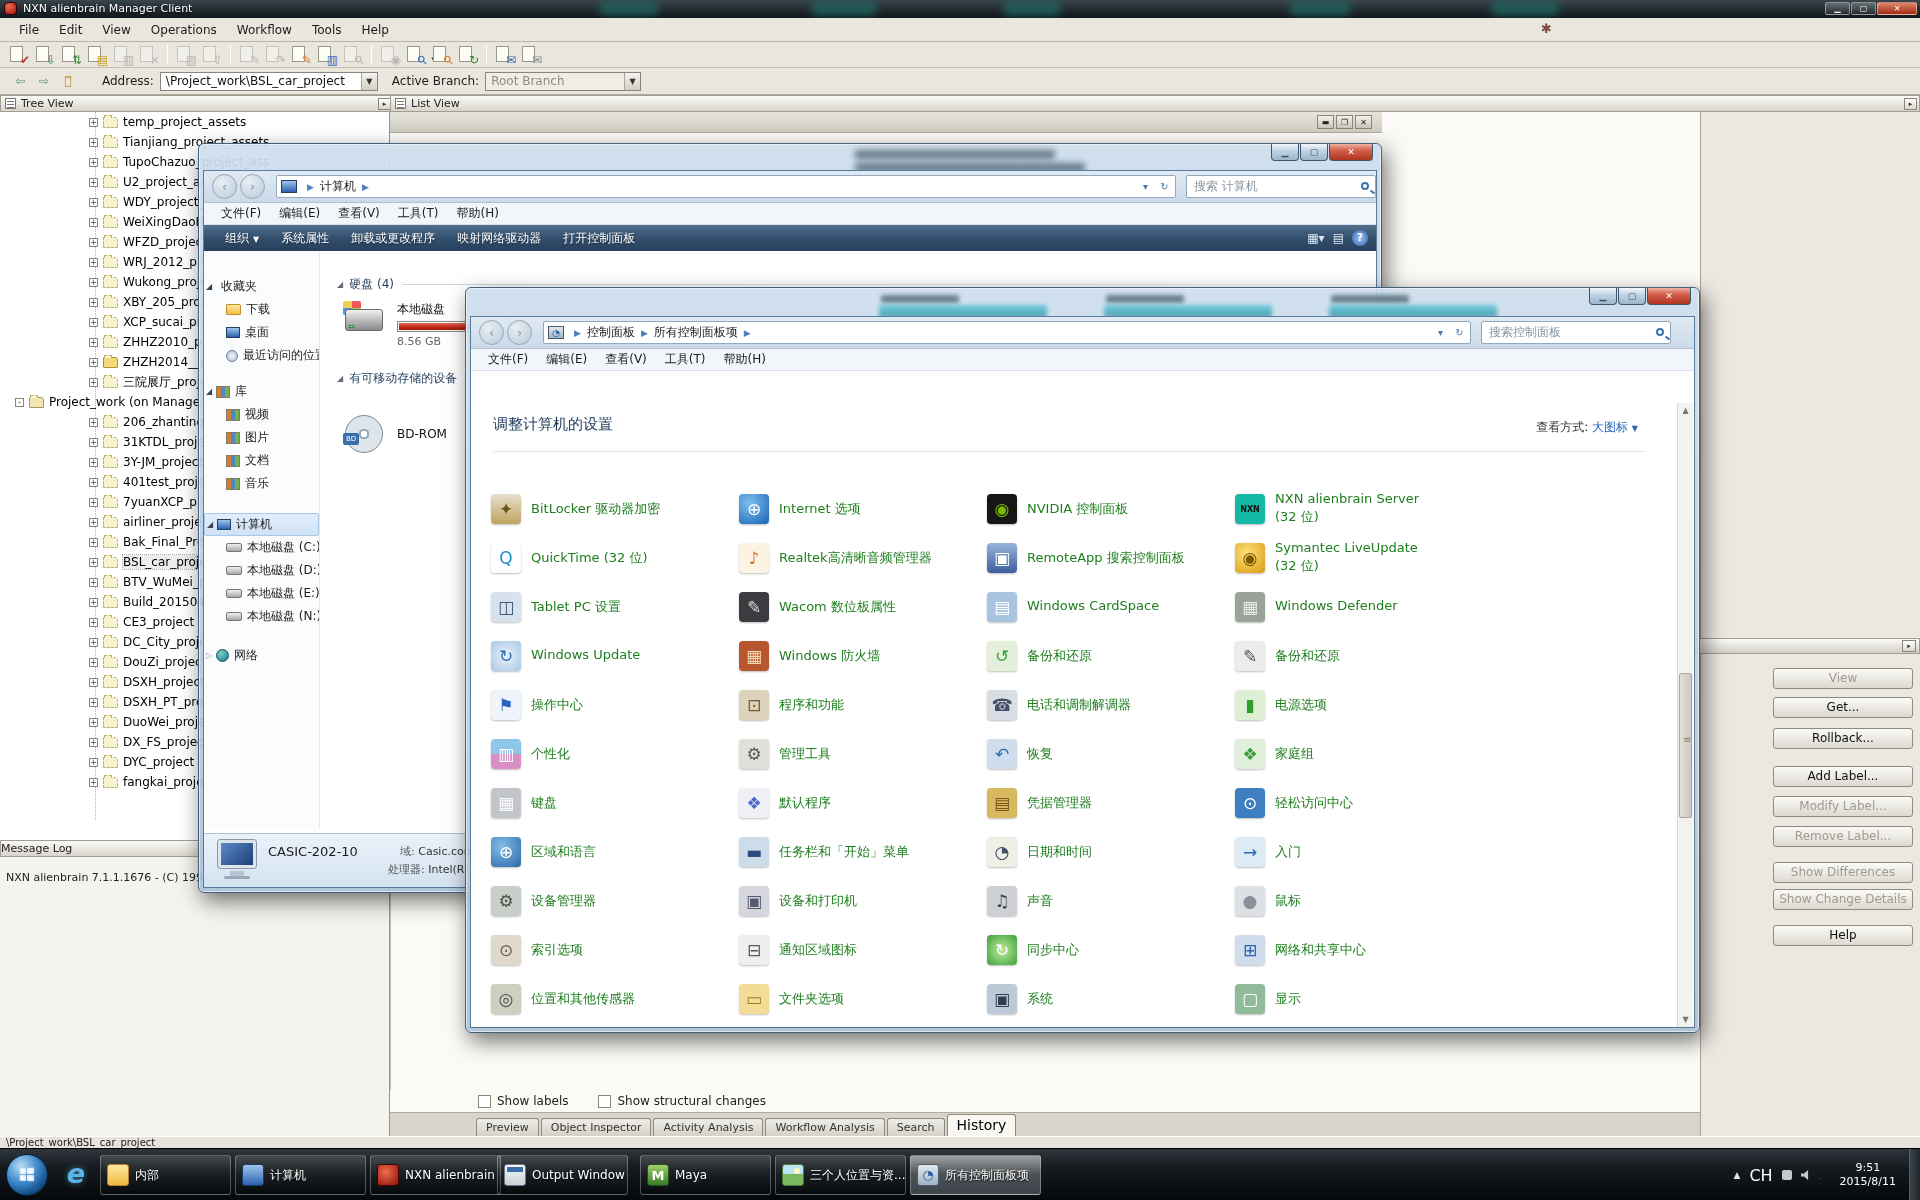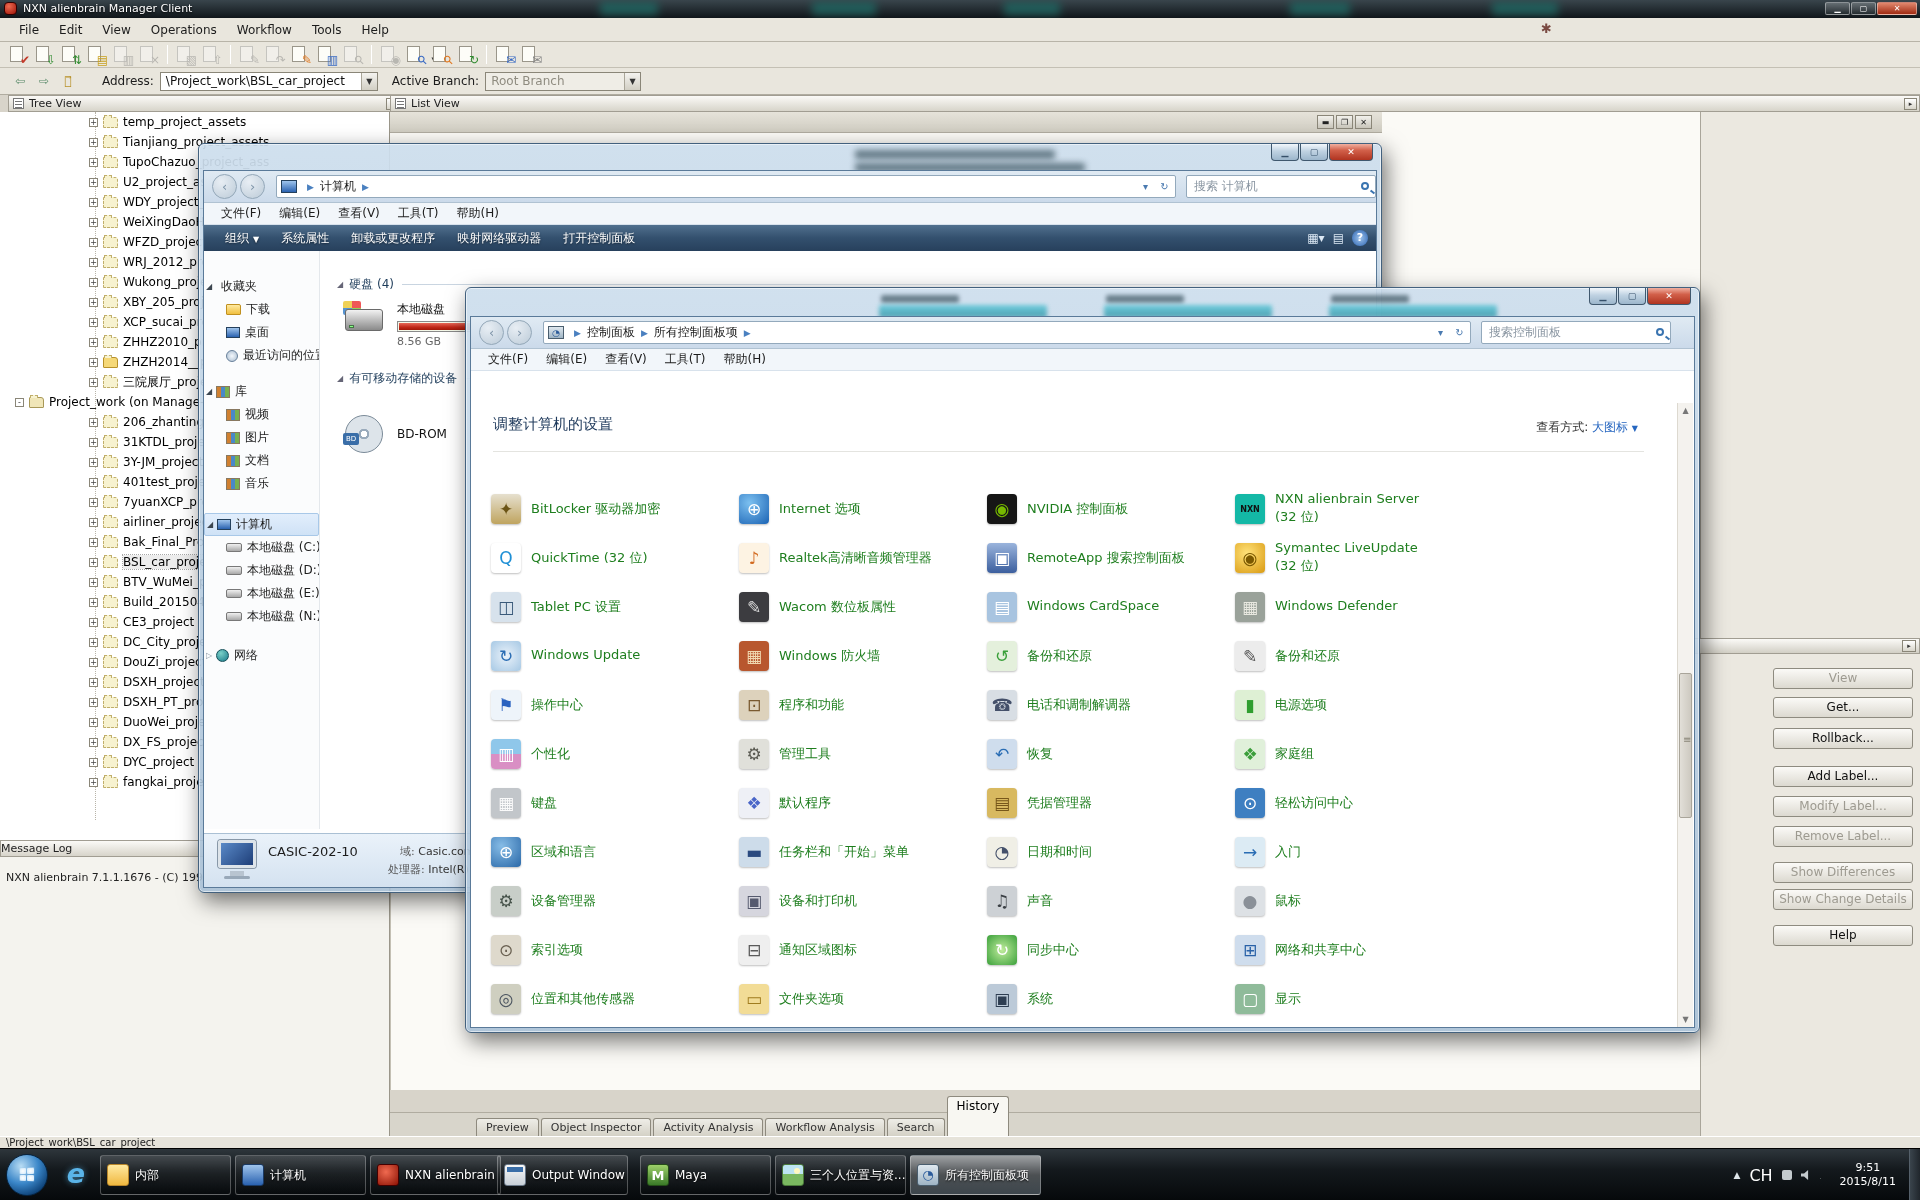--- a/index.html
+++ b/index.html
@@ -84,21 +84,21 @@
     background:linear-gradient(#fbfaf7,#dcd9d0);font-size:12px;color:#111;text-align:center;line-height:19px;}
   .sideBtn.dis{color:#9d9a90;}
   .checkbox-row{position:absolute;left:390px;top:1090px;width:1310px;height:22px;background:#fbfaf6;
     display:flex;align-items:center;padding-left:88px;gap:30px;}
   .cbx{display:flex;align-items:center;gap:6px;font-size:12px;color:#222;}
   .cbx .box{width:13px;height:13px;background:#fff;border:1px solid #8a8678;}
   .tabs-row{position:absolute;left:390px;top:1112px;width:1310px;height:24px;background:#d8d5cb;
     border-top:1px solid #b0aca0;display:flex;align-items:flex-end;padding-left:86px;}
   .tab{height:18px;border:1px solid #8e8a7e;border-bottom:none;border-radius:3px 3px 0 0;
     background:linear-gradient(#eeede7,#d4d1c6);font-size:11px;color:#333;padding:2px 9px 0;margin-right:2px;}
-  .tab.active{height:40px;background:#f8f7f2;font-size:12px;color:#000;}
+  .tab.active{height:22px;background:#f8f7f2;font-size:14px;color:#000;}
   .app-statusbar{position:absolute;left:0;top:1136px;width:1920px;height:12px;background:#e6e3da;
     border-top:1px solid #fff;font-size:10px;color:#222;padding-left:6px;line-height:12px;}
 
   
   .aero{position:absolute;border:1px solid #43617e;border-radius:6px;
     background:linear-gradient(rgba(205,222,237,.93),rgba(168,192,214,.90));
     box-shadow:4px 8px 22px rgba(0,0,0,.55), inset 0 0 0 1px rgba(255,255,255,.55);}
   .aero-tb{position:absolute;left:0;top:0;right:0;overflow:hidden;border-radius:6px 6px 0 0;}
   .wcaps{position:absolute;right:8px;top:0;display:flex;}
   .wcb{width:28px;height:17px;border:1px solid #40586e;border-top:none;border-radius:0 0 4px 4px;
@@ -366,21 +366,21 @@
         <span>\Project_work\BSL_car_project</span>
         <span class="arrow">▼</span>
       </div>
       <span class="tb2-label">Active Branch:</span>
       <div class="combo disabled" style="width:156px">
         <span>Root Branch</span>
         <span class="arrow">▼</span>
       </div>
     </div>
 
-    <div class="strip" style="left:8px;width:394px">
+    <div class="strip" style="left:0;width:394px">
       <span class="sicon"></span>
       <span>Tree View</span>
       <span class="sbtn">▸</span>
     </div>
     <div class="strip" style="left:390px;width:1530px">
       <span class="sicon"></span>
       <span>List View</span>
       <span class="sbtn">▸</span>
     </div>
 
@@ -585,20 +585,30 @@
         <div class="sideBtn dis" style="top: 684px;">Modify Label...</div>
         <div class="sideBtn dis" style="top: 714px;">Remove Label...</div>
         <div class="sideBtn dis" style="top: 750px;">Show Differences</div>
         <div class="sideBtn dis" style="top: 777px;">Show Change Details</div>
         <div class="sideBtn" style="top: 813px;">Help</div>
       </div>
     <div class="hist-bar">
       <span class="sbtn">▸</span>
     </div>
     <div class="history-bg"></div>
+    <div class="checkbox-row" id="checkboxes">
+        <span class="cbx">
+          <span class="box"></span>
+          <span>Show labels</span>
+        </span>
+        <span class="cbx">
+          <span class="box"></span>
+          <span>Show structural changes</span>
+        </span>
+      </div>
     <div class="tabs-row" id="tabs">
         <span class="tab">Preview</span>
         <span class="tab">Object Inspector</span>
         <span class="tab">Activity Analysis</span>
         <span class="tab">Workflow Analysis</span>
         <span class="tab">Search</span>
         <span class="tab active">History</span>
       </div>
     <div class="app-statusbar">
       <span>\Project_work\BSL_car_project</span>

